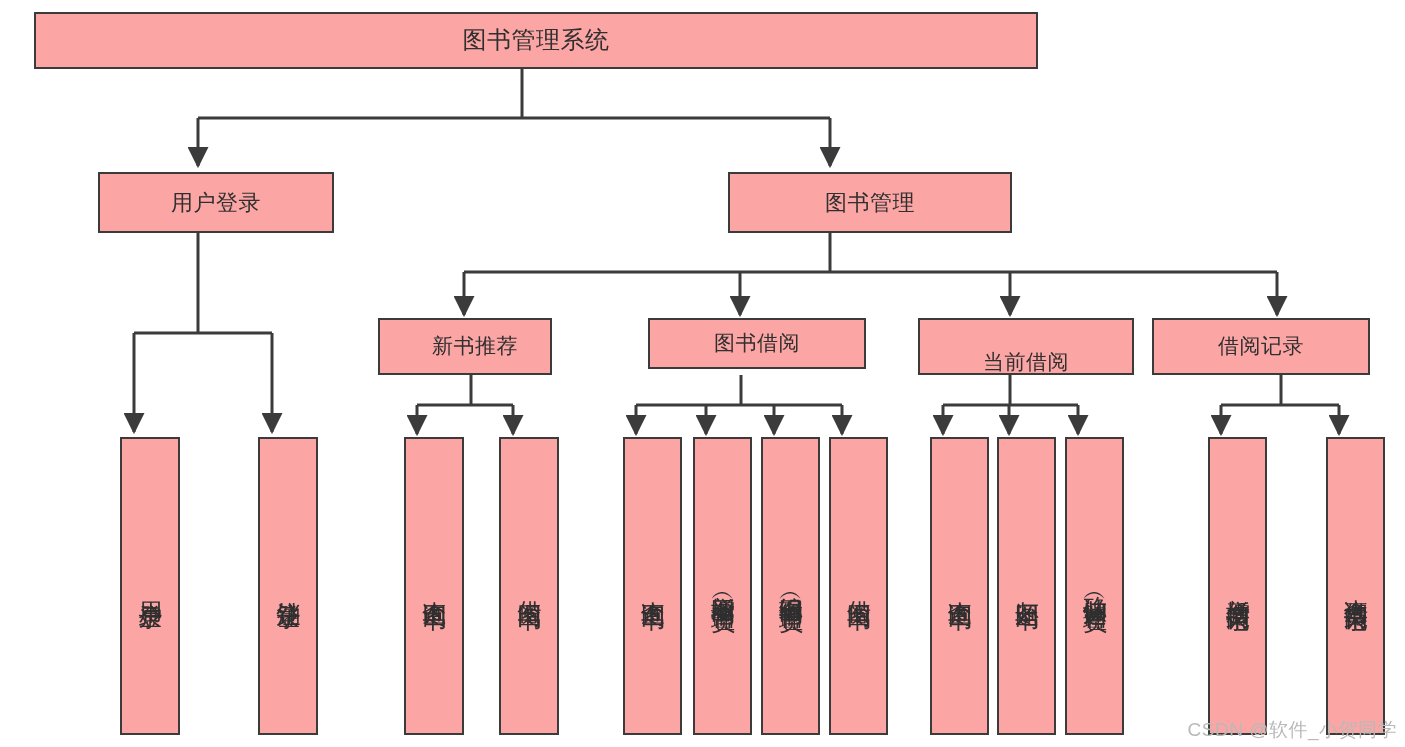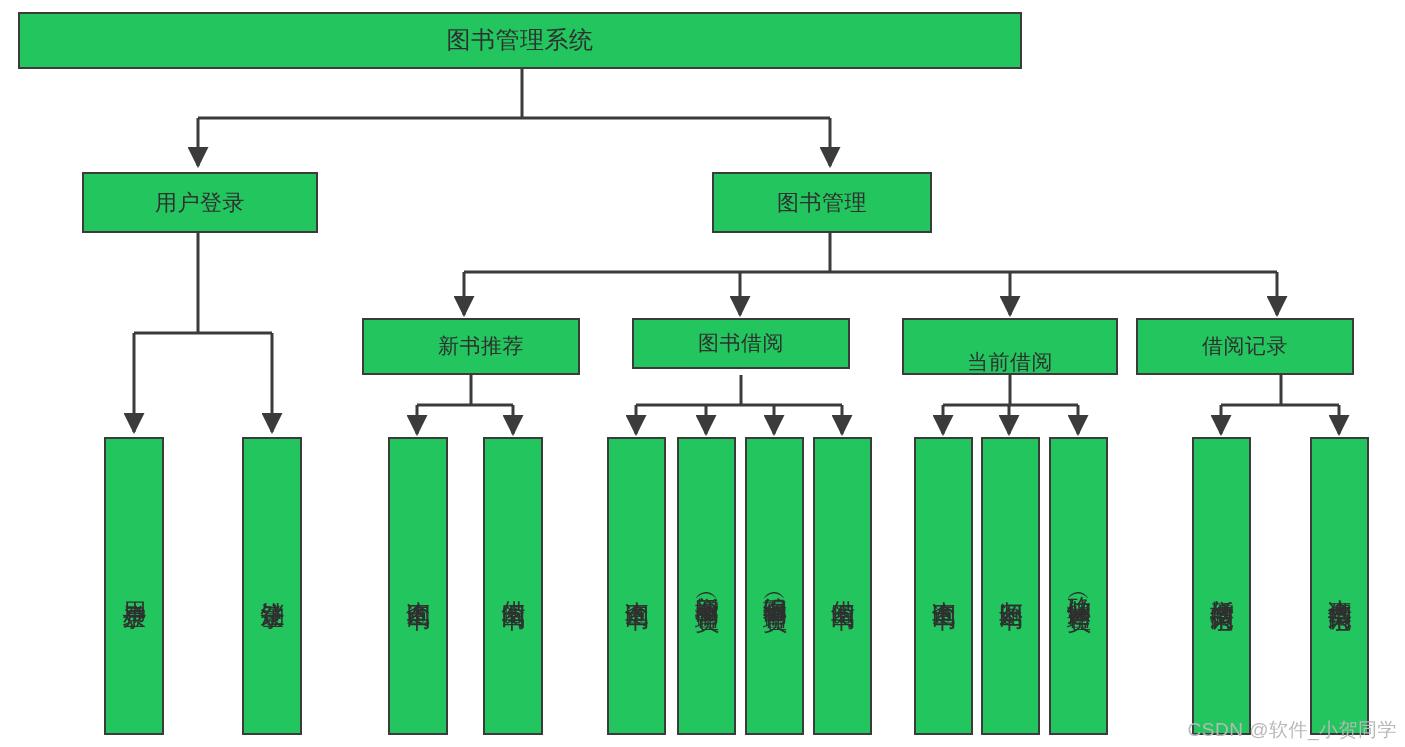--- a/index.html
+++ b/index.html
@@ -19,27 +19,28 @@
   #edges {
     position: absolute;
     left: 0;
     top: 0;
     width: 1405px;
     height: 747px;
   }
   .node {
     position: absolute;
     box-sizing: border-box;
-    background: #22c55e;
+    background: #fca5a5;
     border: 2px solid #3b3b3b;
     display: flex;
     align-items: center;
     justify-content: center;
     color: #2f2f2f;
     z-index: 2;
+    margin-left: 16px;
   }
   .node.root        { font-size: 24px; }
   .node.level2      { font-size: 22px; }
   .node.level3      { font-size: 21px; }
   .node-label {
     line-height: 1.05;
     letter-spacing: 0.5px;
     white-space: nowrap;
   }
   
@@ -125,25 +126,25 @@
   </svg>
 
   <div class="node root" style="left:18px; top:12px; width:1004px; height:57px;">
     <span class="node-label">图书管理系统</span>
   </div>
 
   <div class="node level2" style="left:82px; top:172px; width:236px; height:61px;">
     <span class="node-label">用户登录</span>
   </div>
 
-  <div class="node level2" style="left:712px; top:172px; width:220px; height:61px;">
+  <div class="node level2" style="left:712px; top:172px; width:284px; height:61px;">
     <span class="node-label">图书管理</span>
   </div>
 
-  <div class="node level3" style="left:362px; top:318px; width:218px; height:57px;padding-left:20px;">
+  <div class="node level3" style="left:362px; top:318px; width:174px; height:57px;padding-left:20px;">
     <span class="node-label">新书推荐</span>
   </div>
 
   <div class="node level3" style="left:632px; top:318px; width:218px; height:51px;">
     <span class="node-label">图书借阅</span>
   </div>
 
   <div class="node level3" style="left:902px; top:318px; width:216px; height:57px;align-items:flex-end;">
     <span class="node-label">当前借阅</span>
   </div>

